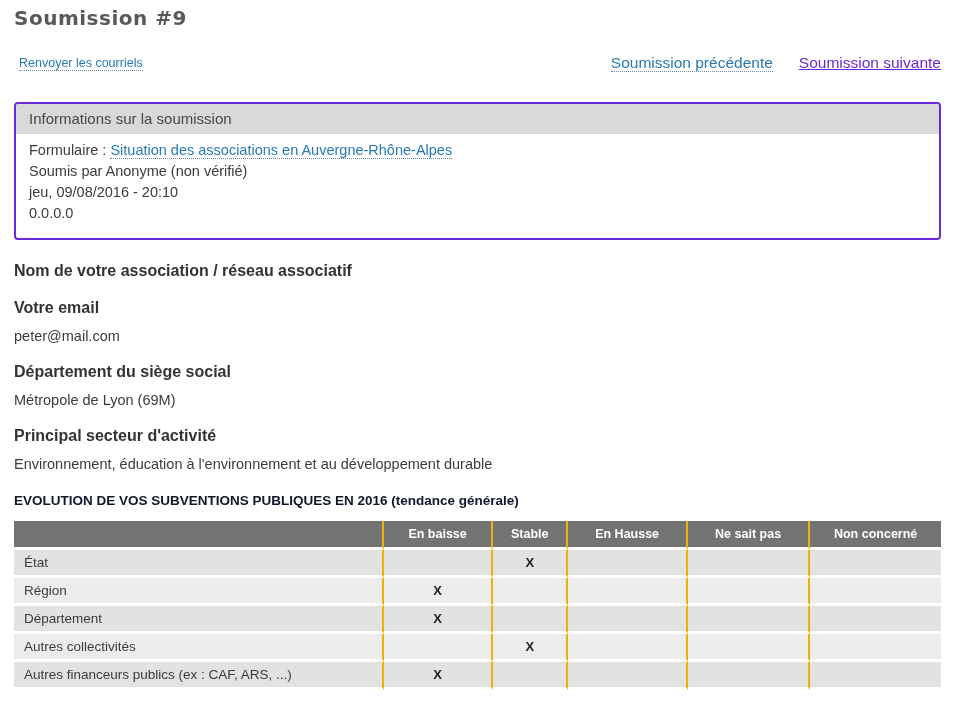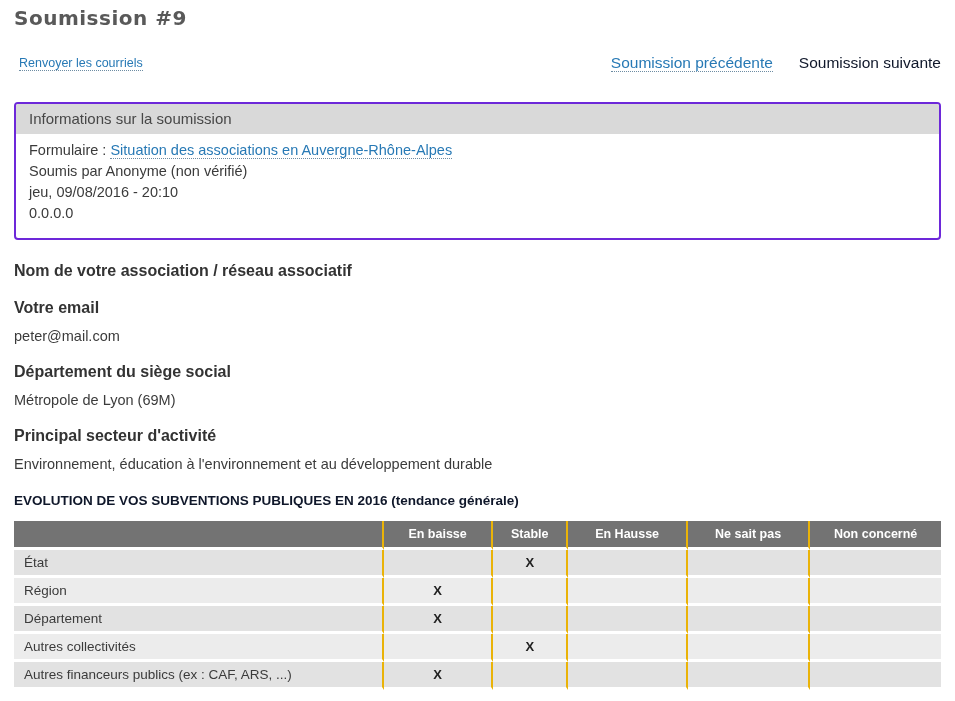--- a/index.html
+++ b/index.html
@@ -29,21 +29,21 @@
   }
   a.dotted-link {
     color: #2779b5;
     text-decoration: none;
     border-bottom: 1px dotted #6d8ca3;
     cursor: pointer;
   }
   .resend-link { font-size: 12.5px; margin-left: 5px; }
   .nav-links { font-size: 15.5px; }
   .nav-links .prev { margin-right: 26px; }
-  .nav-links .next { color: #0f172a; }
+  .nav-links .next { color: #6d28d9; text-decoration: underline; }
 
   .info-panel {
     border: 2px solid #6d28d9;
     border-radius: 4px;
     overflow: hidden;
     margin-bottom: 22px;
   }
   .info-panel-header {
     background: #d9d9d9;
     padding: 6px 13px 7px 13px;

